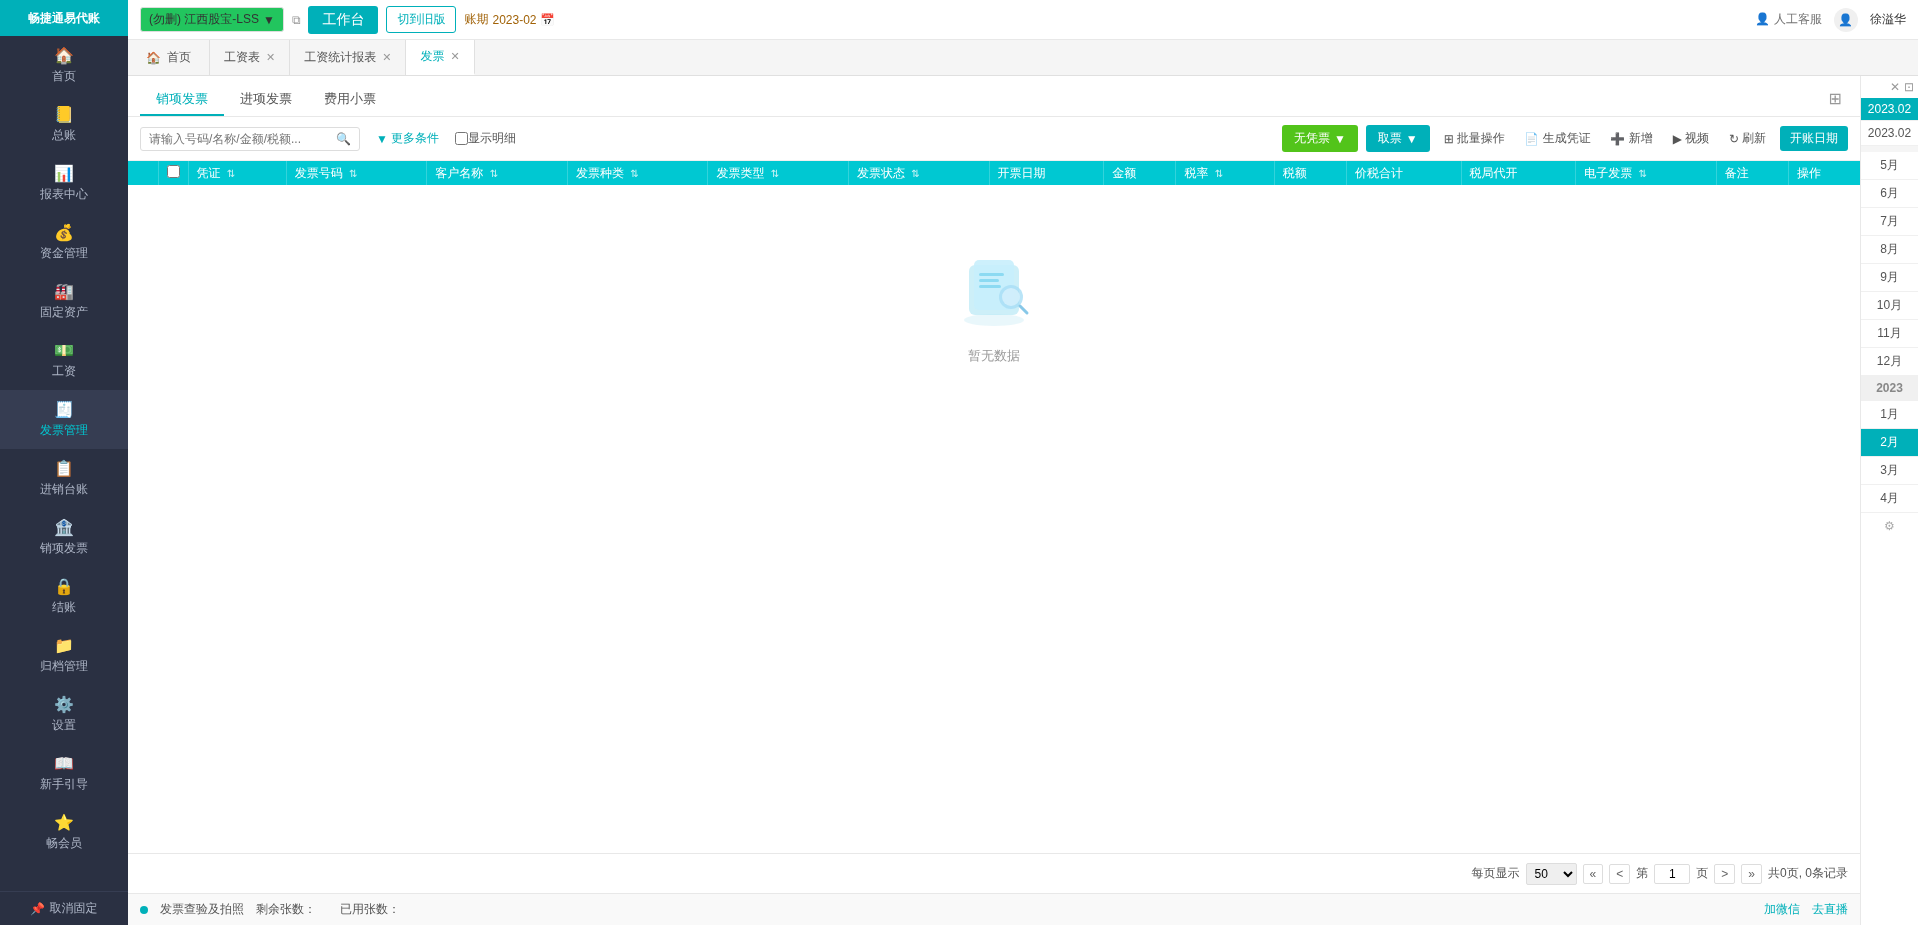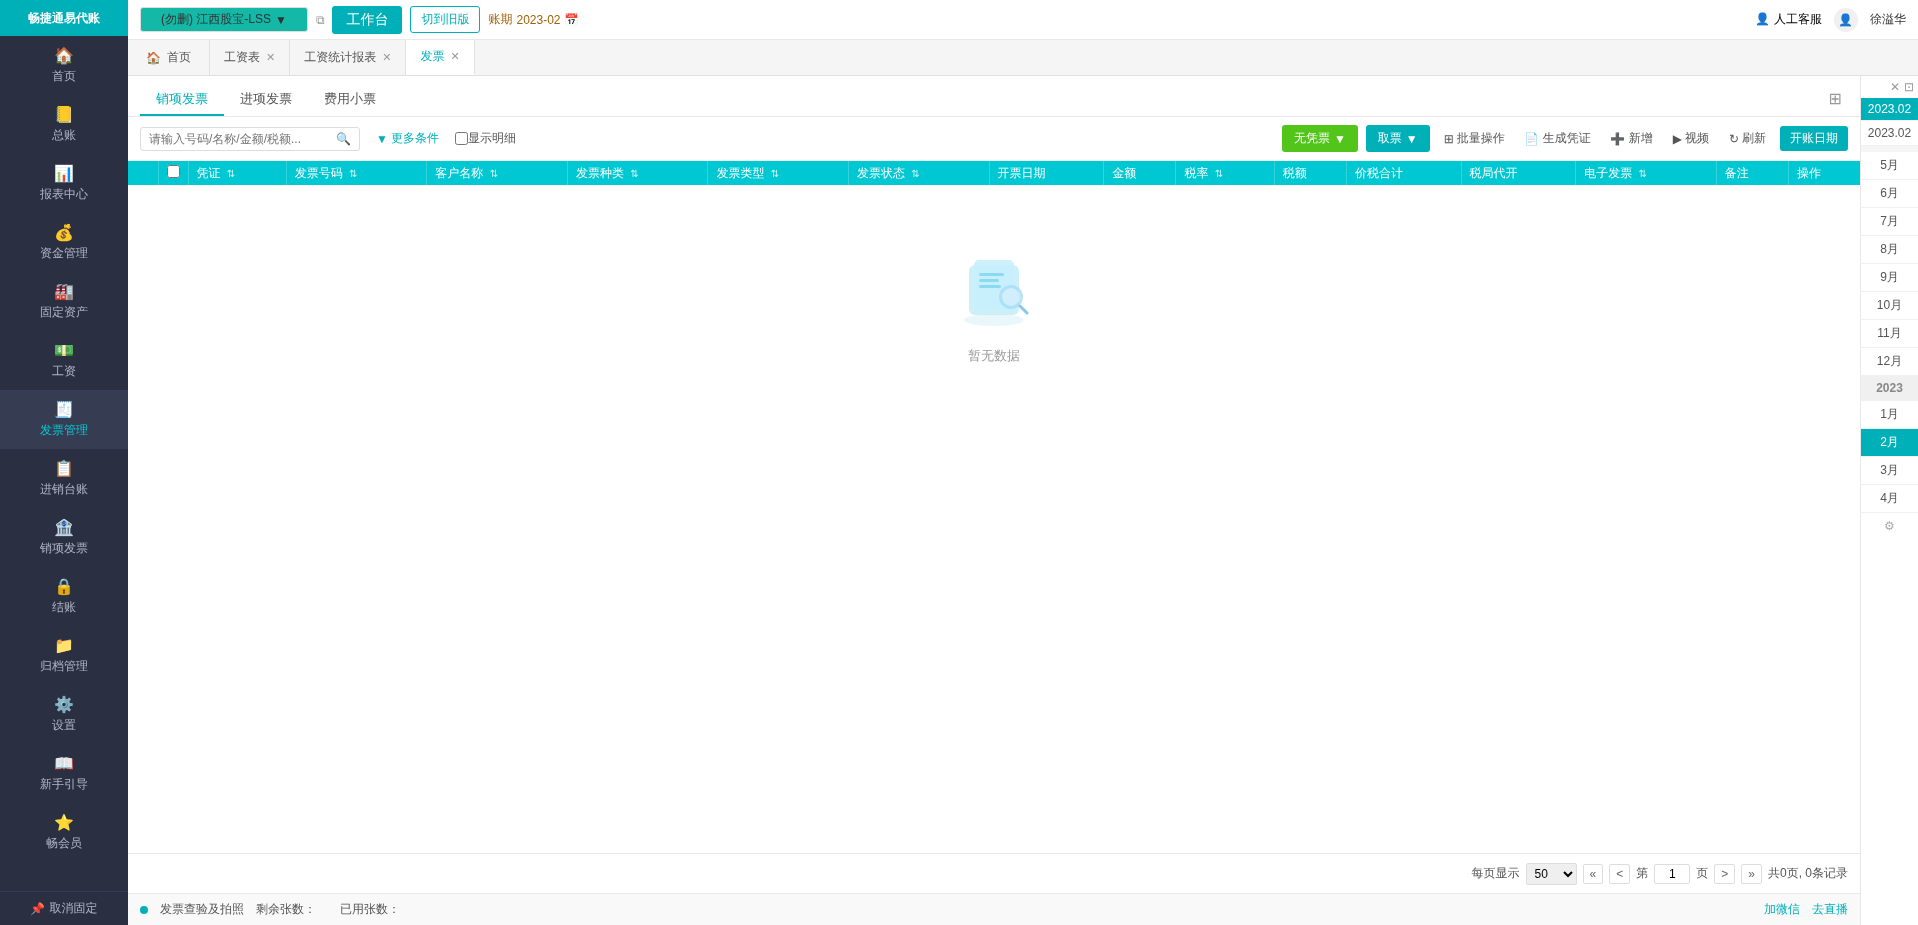--- a/index.html
+++ b/index.html
@@ -68,24 +68,24 @@
       padding: 0 12px;
       gap: 8px;
       border-bottom: 1px solid #e8e8e8;
       flex-shrink: 0;
     }
     .company-selector {
       display: flex;
       align-items: center;
       gap: 4px;
       border: 1px solid #ddd;
-      padding: 3px 20px;
+      padding: 3px 8px;
       border-radius: 3px;
       cursor: pointer;
-      background: #14b8a6;
+      background: #22c55e;
       font-size: 12px;
       color: #333;
     }
     .workbench-btn {
       background: #00b0b9;
       color: white;
       border: none;
       padding: 5px 14px;
       border-radius: 3px;
       cursor: pointer;
@@ -522,21 +522,21 @@
     </div>
     <span style="color:#999;cursor:pointer;">⧉</span>
     <button class="workbench-btn">工作台</button>
     <button class="switch-btn">切到旧版</button>
     <span class="period-label">
       <span>账期</span>
       <span>2023-02</span>
       <span style="cursor:pointer;">📅</span>
     </span>
     <div class="header-right">
-      <span style="color:#000000;cursor:pointer;">
+      <span style="color:#737373;cursor:pointer;">
         <span>👤</span>
         <span>人工客服</span>
       </span>
       <span style="width:24px;height:24px;border-radius:50%;background:#f0f0f0;display:inline-flex;align-items:center;justify-content:center;cursor:pointer;">👤</span>
       <span class="user-name">徐溢华</span>
     </div>
   </div>
 
   <div class="tab-bar">
     <div class="tab home">

